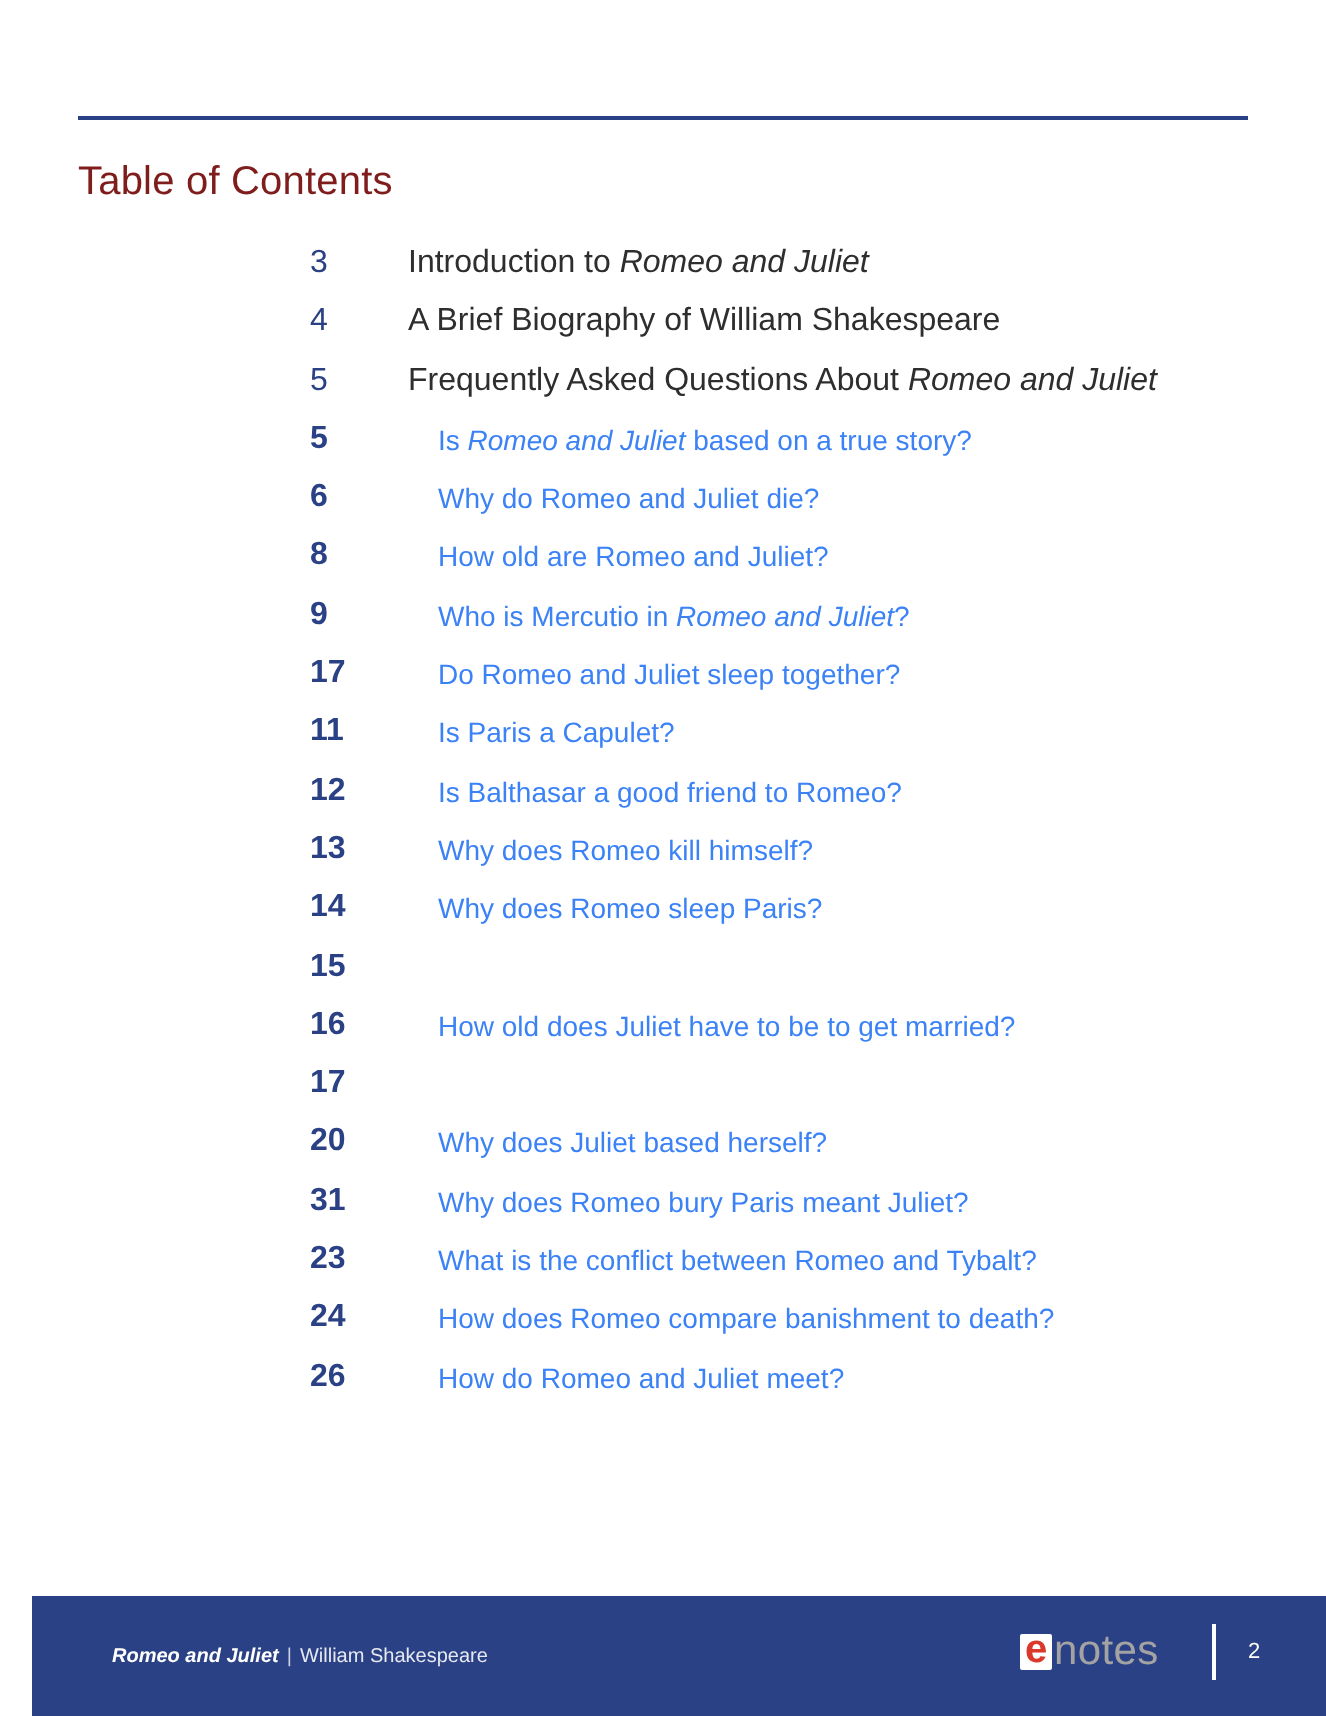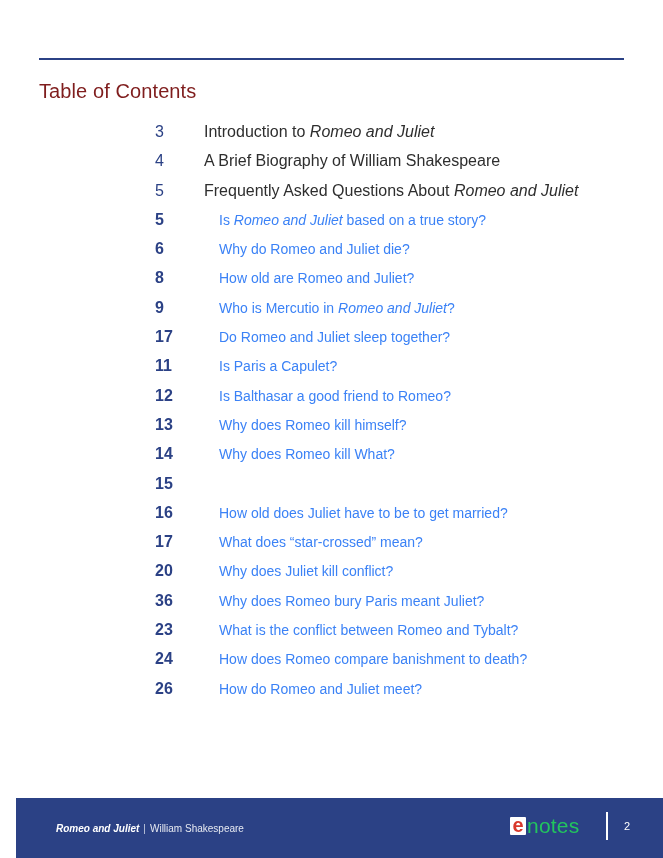--- a/index.html
+++ b/index.html
@@ -46,21 +46,21 @@
     .logo {
       position: absolute; left: 494px; top: 17px; height: 22px;
       display: flex; align-items: center;
     }
     .logo-e {
       width: 16px; height: 18px; background: #ffffff; color: #d9382b;
       font-size: 20px; font-weight: bold; line-height: 16px; text-align: center;
       border-radius: 1px;
     }
     .logo-notes {
-      color: #22c55e; font-size: 21px; margin-left: 1px; letter-spacing: 0.2px;
+      color: #a3a3a3; font-size: 21px; margin-left: 1px; letter-spacing: 0.2px;
     }
     .footer-divider {
       position: absolute; left: 590px; top: 14px; width: 2px; height: 28px;
       background: #ffffff;
     }
     .page-num {
       position: absolute; left: 608px; top: 22px;
       font-size: 11px; color: #ffffff;
     }
   </style>
@@ -110,39 +110,38 @@
     <div class="toc-row sub">
       <span class="toc-num">12</span>
       <span class="toc-text-sub"><span>Is Balthasar a good friend to Romeo?</span><i></i><span></span></span>
     </div>
     <div class="toc-row sub">
       <span class="toc-num">13</span>
       <span class="toc-text-sub"><span>Why does Romeo kill himself?</span><i></i><span></span></span>
     </div>
     <div class="toc-row sub">
       <span class="toc-num">14</span>
-      <span class="toc-text-sub"><span>Why does Romeo kill What?</span><i></i><span></span></span>
+      <span class="toc-text-sub"><span>Why does Romeo sleep Paris?</span><i></i><span></span></span>
     </div>
     <div class="toc-row sub">
       <span class="toc-num">15</span>
     </div>
     <div class="toc-row sub">
       <span class="toc-num">16</span>
       <span class="toc-text-sub"><span>How old does Juliet have to be to get married?</span><i></i><span></span></span>
     </div>
     <div class="toc-row sub">
       <span class="toc-num">17</span>
-      <span class="toc-text-sub"><span>What does “star-crossed” mean?</span><i></i><span></span></span>
     </div>
     <div class="toc-row sub">
       <span class="toc-num">20</span>
-      <span class="toc-text-sub"><span>Why does Juliet kill conflict?</span><i></i><span></span></span>
+      <span class="toc-text-sub"><span>Why does Juliet based herself?</span><i></i><span></span></span>
     </div>
     <div class="toc-row sub">
-      <span class="toc-num">36</span>
+      <span class="toc-num">31</span>
       <span class="toc-text-sub"><span>Why does Romeo bury Paris meant Juliet?</span><i></i><span></span></span>
     </div>
     <div class="toc-row sub">
       <span class="toc-num">23</span>
       <span class="toc-text-sub"><span>What is the conflict between Romeo and Tybalt?</span><i></i><span></span></span>
     </div>
     <div class="toc-row sub">
       <span class="toc-num">24</span>
       <span class="toc-text-sub"><span>How does Romeo compare banishment to death?</span><i></i><span></span></span>
     </div>

